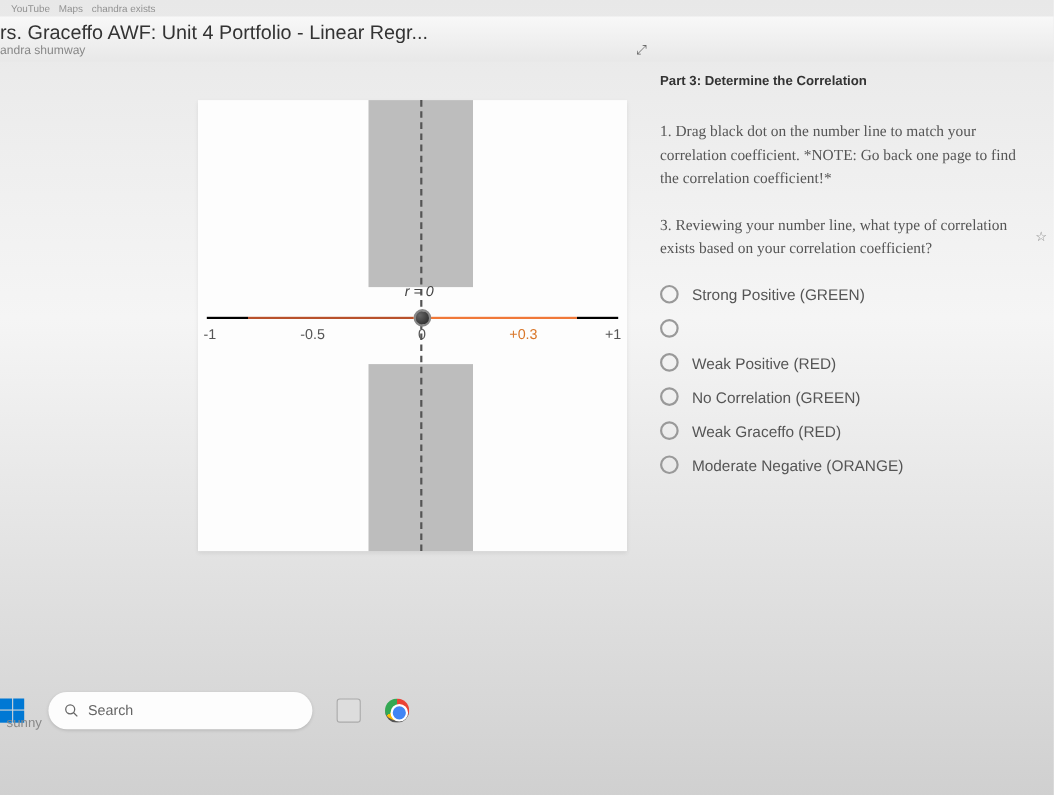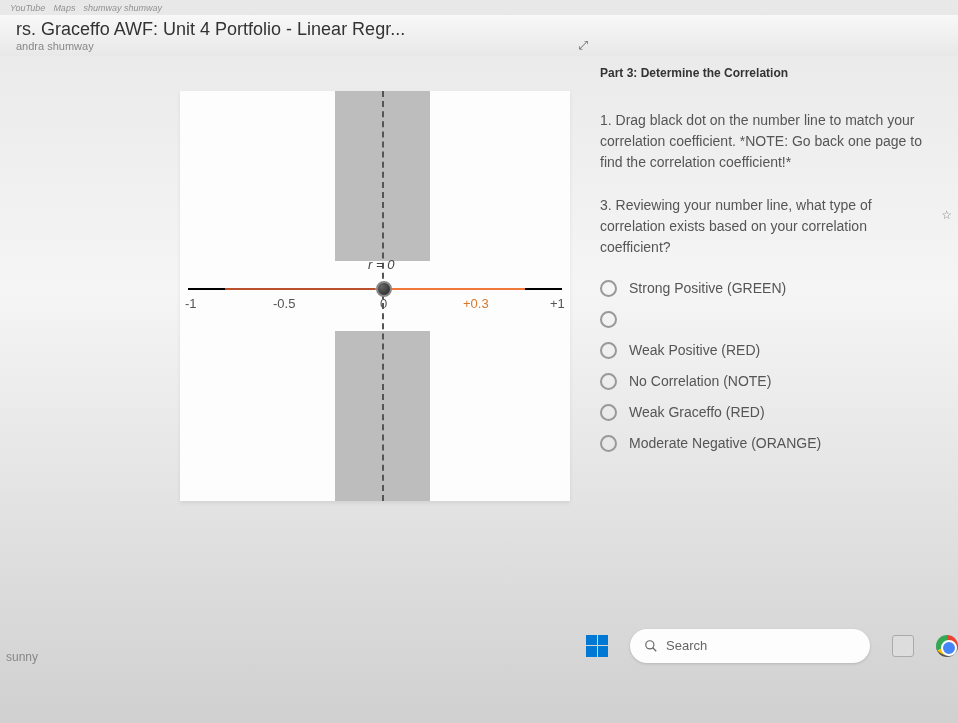--- a/index.html
+++ b/index.html
@@ -13,23 +13,23 @@
   }
   .top-bar {
     height: 15px;
     display: flex;
     gap: 8px;
     padding: 0 10px;
     font-size: 9px;
     color: #555;
     align-items: center;
   }
-  .top-bar span { opacity: 0.6; font-style: italic; }
+  .top-bar span { opacity: 0.6; }
   .header {
-    padding: 4px 0 4px 16px;
+    padding: 4px 0 4px 0;
     background: linear-gradient(180deg, #f8f8f8 0%, #e8e8e8 100%);
   }
   .title {
     font-size: 18px;
     color: #333;
     padding-left: 0;
   }
   .subtitle {
     font-size: 11px;
     color: #888;
@@ -127,30 +127,31 @@
     font-weight: 600;
     color: #333;
     margin-bottom: 30px;
     margin-top: -10px;
   }
   .instruction {
     font-size: 14px;
     color: #555;
     line-height: 1.5;
     margin-bottom: 22px;
+    font-family: Liberation Serif, serif;
   }
   .radio-list {
     display: flex;
     flex-direction: column;
     gap: 14px;
     margin-top: 16px;
   }
   .radio-item {
     display: flex;
-    align-items: flex-start;
+    align-items: center;
     gap: 12px;
     font-size: 14px;
     color: #555;
     cursor: pointer;
   }
   .radio-circle {
     width: 17px;
     height: 17px;
     border: 2px solid #999;
     border-radius: 50%;
@@ -163,21 +164,21 @@
     color: #888;
   }
   .taskbar {
     position: absolute;
     bottom: 55px;
     left: 0;
     right: 0;
     height: 45px;
     display: flex;
     align-items: center;
-    justify-content: flex-end;
+    justify-content: flex-start;
     gap: 22px;
   }
   .win-icon {
     width: 22px;
     height: 22px;
     display: grid;
     grid-template-columns: 1fr 1fr;
     grid-template-rows: 1fr 1fr;
     gap: 1px;
   }
@@ -223,21 +224,21 @@
     color: #888;
     padding: 6px;
   }
 </style>
 </head>
 <body>
 
 <div class="top-bar">
   <span>YouTube</span>
   <span>Maps</span>
-  <span>shumway shumway</span>
+  <span>chandra exists</span>
 </div>
 
 <div class="header">
   <div class="title">rs. Graceffo AWF: Unit 4 Portfolio - Linear Regr...</div>
   <div class="subtitle">andra shumway</div>
   <div class="header-icon">⤢</div>
 </div>
 
 <div class="content">
 
@@ -269,21 +270,21 @@
       </div>
       <div class="radio-item">
         <div class="radio-circle"></div>
       </div>
       <div class="radio-item">
         <div class="radio-circle"></div>
         <span>Weak Positive (RED)</span>
       </div>
       <div class="radio-item">
         <div class="radio-circle"></div>
-        <span>No Correlation (NOTE)</span>
+        <span>No Correlation (GREEN)</span>
       </div>
       <div class="radio-item">
         <div class="radio-circle"></div>
         <span>Weak Graceffo (RED)</span>
       </div>
       <div class="radio-item">
         <div class="radio-circle"></div>
         <span>Moderate Negative (ORANGE)</span>
       </div>
     </div>

